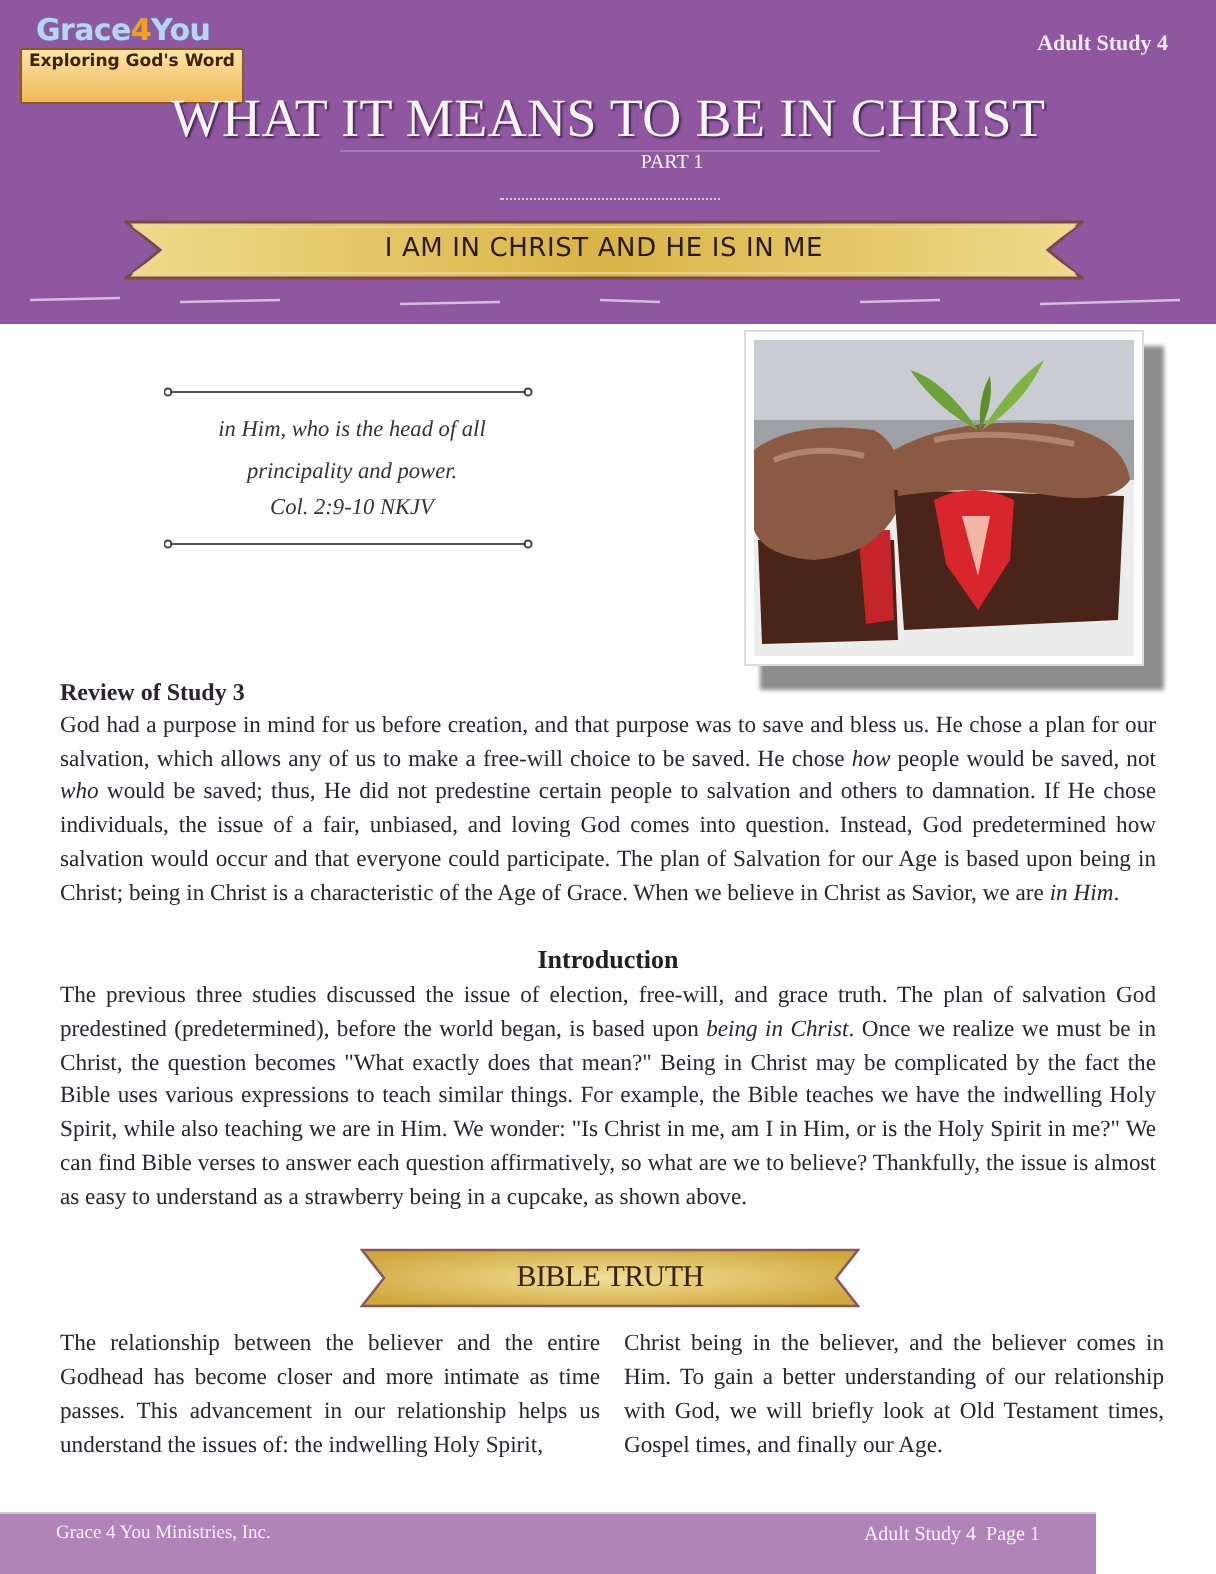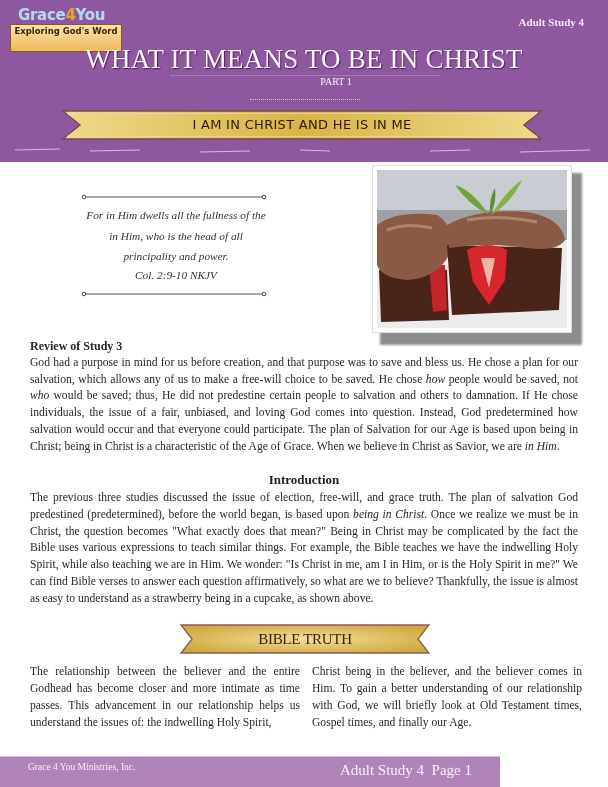--- a/index.html
+++ b/index.html
@@ -92,25 +92,25 @@
   .bt-banner svg { position: absolute; left: 0; top: 0; }
   .bt-text {
     position: absolute; left: 0; top: 0; width: 250px; height: 32px; line-height: 32px;
     text-align: center; font-size: 15px; color: #3b2308; letter-spacing: -0.3px;
   }
   .cols { position: absolute; left: 30px; top: 663px; width: 552px; display: flex; gap: 12px; }
   .col { width: 270px; font-size: 11.6px; line-height: 17px; color: #2b2430; text-align: justify; }
 
   
   .footer {
-    position: absolute; left: 0; top: 756px; width: 500px; height: 31px;
+    position: absolute; left: 0; top: 756px; width: 548px; height: 31px;
     background: #b084b8; border-top: 1px solid #d6bfdb;
   }
   .footer-left { position: absolute; left: 28px; top: 5px; font-size: 9.5px; color: #f8f0fa; }
-  .footer-right { position: absolute; right: 28px; top: 5px; font-size: 15px; color: #f8f0fa; }
+  .footer-right { position: absolute; right: 28px; top: 5px; font-size: 10px; color: #f8f0fa; }
 </style>
 </head>
 <body>
 
 <div class="header">
   <div class="logo">
     <div class="logo-top">
       <span>Grace</span><span class="four">4</span><span>You</span>
     </div>
     <div class="logo-tag">Exploring God's Word</div>
@@ -142,21 +142,20 @@
   <path d="M15,4 L60,3 M90,5 L140,4 M200,6 L250,5 M300,4 L330,5 M430,5 L470,4 M520,6 L590,4" stroke="#e8d6ee" stroke-width="1.2" opacity="0.8"></path>
 </svg>
 
 <div class="quote">
   <svg class="quote-rule" width="185" height="6" viewBox="0 0 185 6">
     <circle cx="2" cy="3" r="1.8" fill="none" stroke="#444" stroke-width="1"></circle>
     <line x1="3" y1="3" x2="181" y2="3" stroke="#555" stroke-width="1"></line>
     <circle cx="182" cy="3" r="1.8" fill="none" stroke="#444" stroke-width="1"></circle>
   </svg>
   <div class="quote-text">
-    <div>For in Him dwells all the fullness of the</div>
     <div>in Him, who is the head of all</div>
     <div>principality and power.</div>
   </div>
   <div class="quote-ref">Col. 2:9-10 NKJV</div>
   <svg class="quote-rule" width="185" height="6" viewBox="0 0 185 6" style="margin-top:6px">
     <circle cx="2" cy="3" r="1.8" fill="none" stroke="#444" stroke-width="1"></circle>
     <line x1="3" y1="3" x2="181" y2="3" stroke="#555" stroke-width="1"></line>
     <circle cx="182" cy="3" r="1.8" fill="none" stroke="#444" stroke-width="1"></circle>
   </svg>
 </div>

